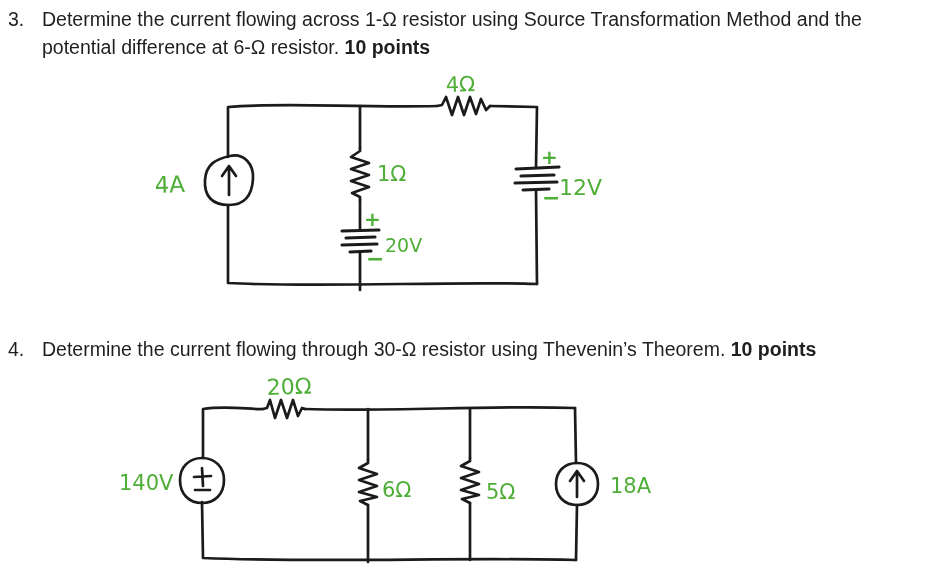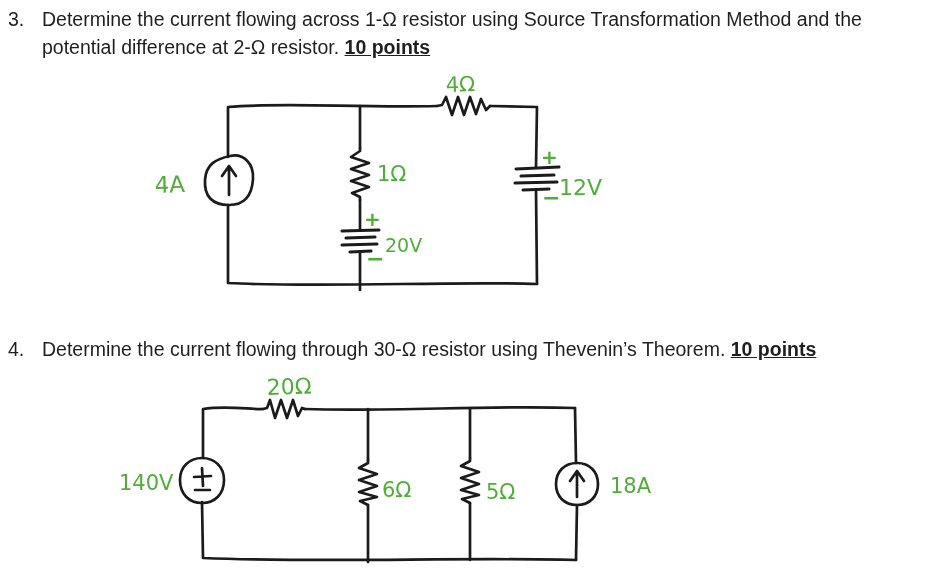--- a/index.html
+++ b/index.html
@@ -7,35 +7,35 @@
     width:929px;height:568px;position:relative;overflow:hidden;
     background:#ffffff;
     font-family:"Liberation Sans",sans-serif;
   }
   .question{
     position:absolute;left:8px;display:flex;align-items:flex-start;
     color:#1f1f1f;font-size:19.5px;line-height:28px;
   }
   .qnum{flex:none;width:34px;}
   .qline{white-space:nowrap;}
-  .pts{font-weight:bold;text-decoration:underline;}
+  .pts{font-weight:bold;}
   svg.circuits{position:absolute;left:0;top:0;}
   svg text{
     font-family:"DejaVu Sans",sans-serif;
     fill:#4fae37;stroke:none;
   }
 </style>
 </head>
 <body>
 
 <div class="question" style="top:5px;">
   <span class="qnum">3.</span>
   <div>
     <div class="qline"><span>Determine the current flowing across 1-Ω resistor using Source Transformation Method and the</span></div>
-    <div class="qline"><span>potential difference at 2-Ω resistor.</span> <span class="pts">10 points</span></div>
+    <div class="qline"><span>potential difference at 6-Ω resistor.</span> <span class="pts">10 points</span></div>
   </div>
 </div>
 
 <div class="question" style="top:335px;">
   <span class="qnum">4.</span>
   <div>
     <div class="qline"><span>Determine the current flowing through 30-Ω resistor using Thevenin’s Theorem.</span> <span class="pts">10 points</span></div>
   </div>
 </div>
 

